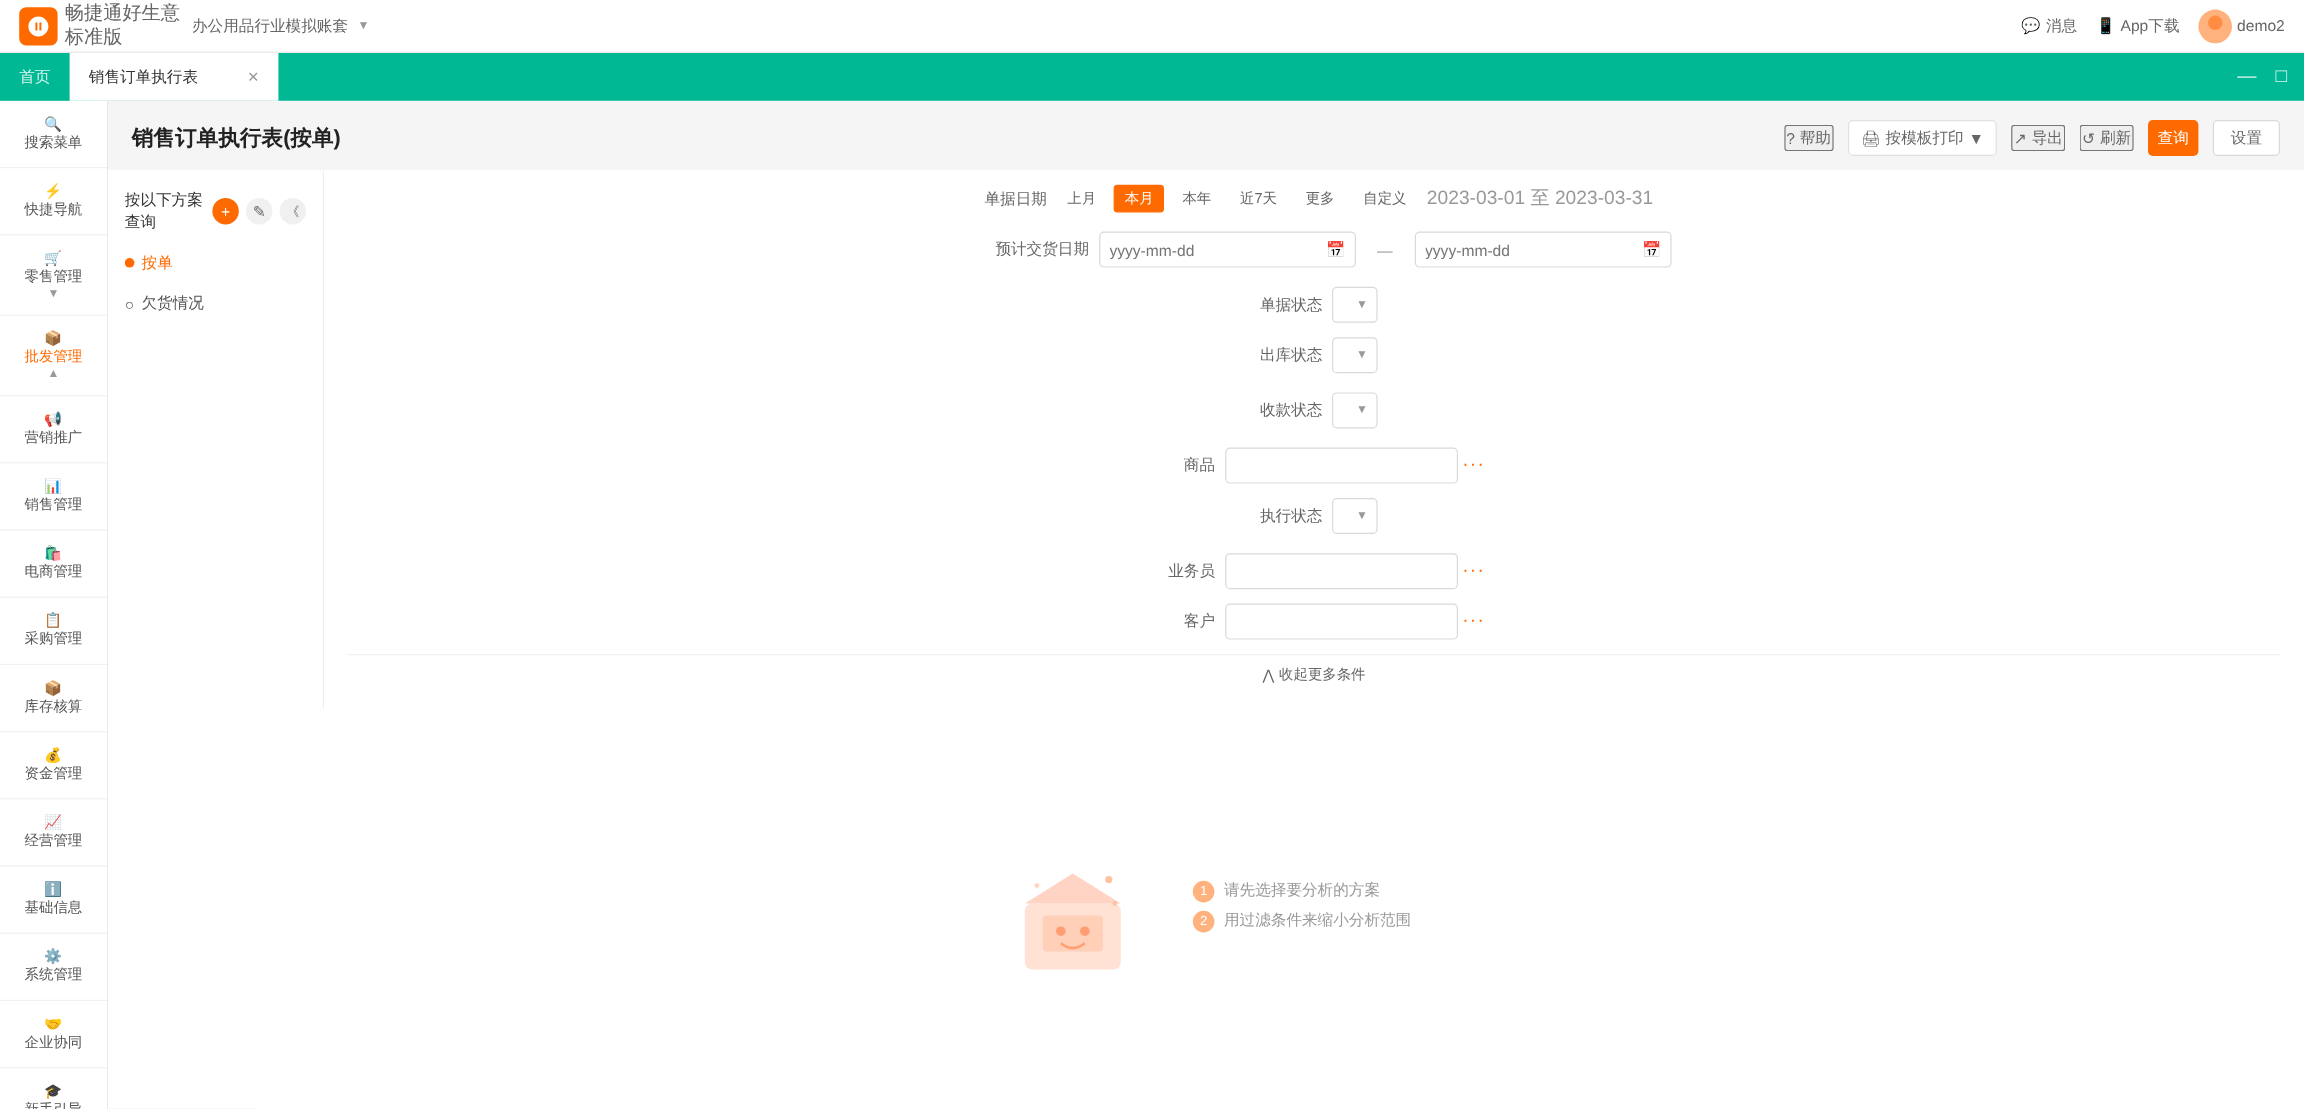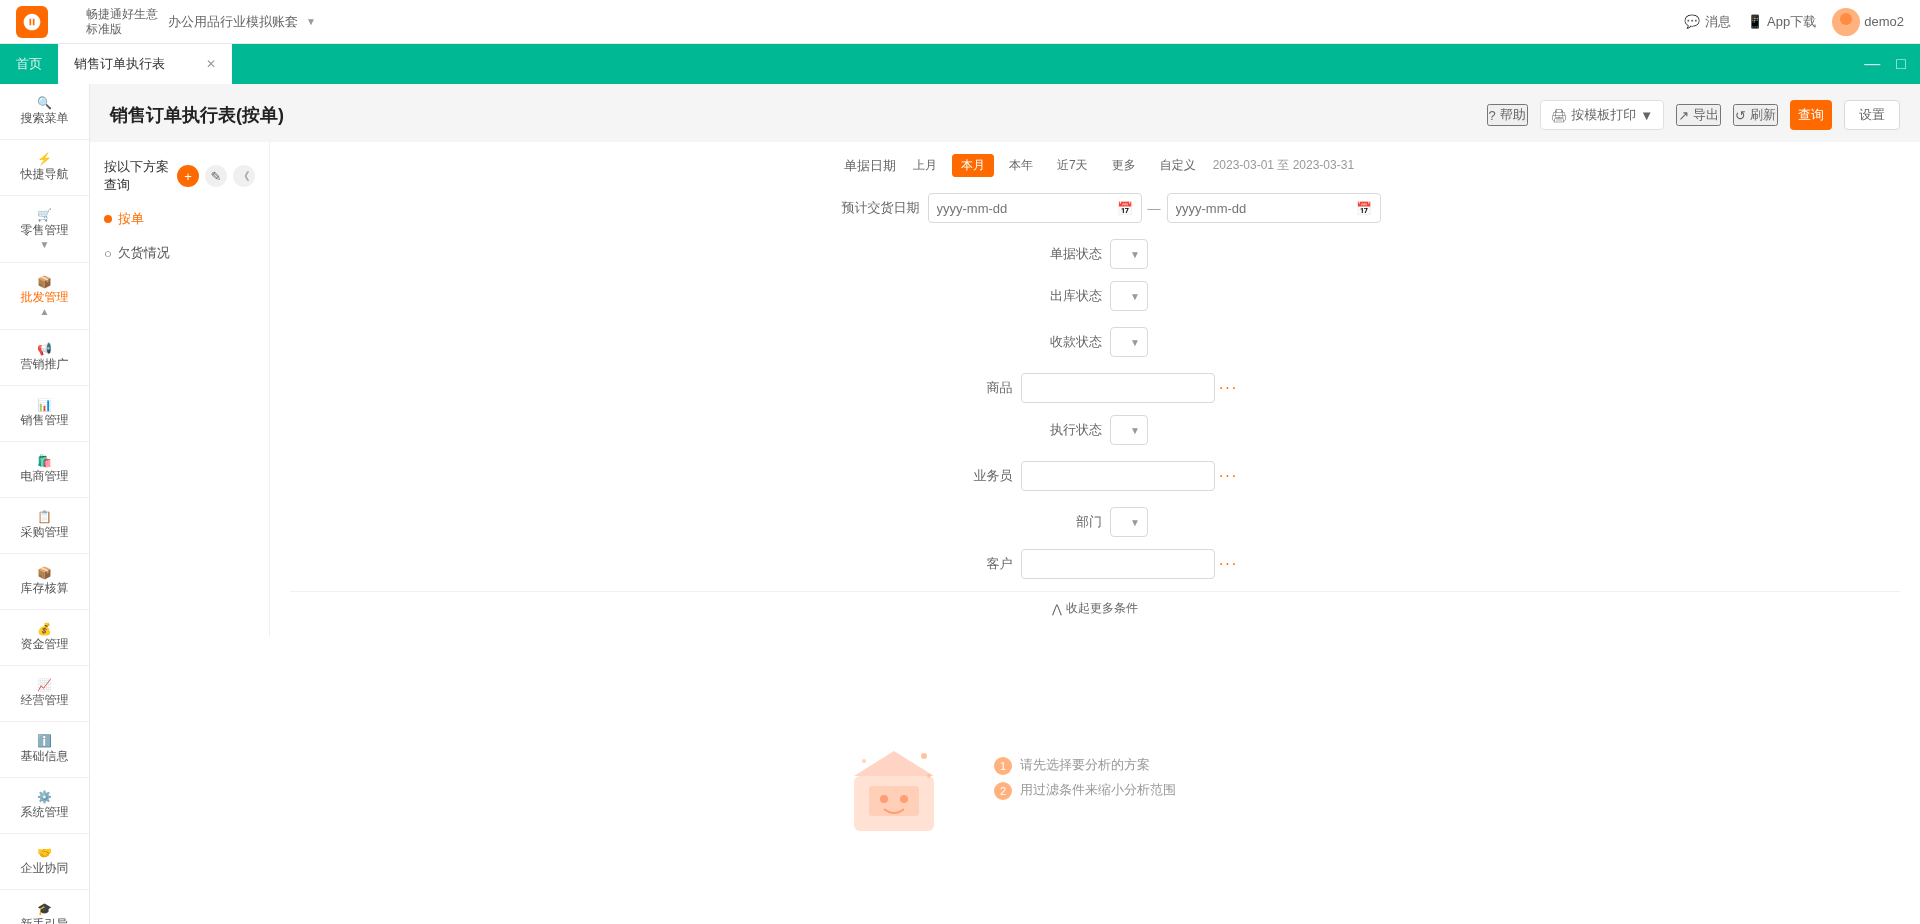--- a/index.html
+++ b/index.html
@@ -13,21 +13,21 @@
       align-items: center;
       justify-content: space-between;
       padding: 0 16px;
       border-bottom: 1px solid #e8e8e8;
       z-index: 10;
     }
     .top-bar-left { display: flex; align-items: center; gap: 10px; }
     .logo-area { display: flex; align-items: center; gap: 6px; }
     .logo-icon { width: 32px; height: 32px; background: #ff6a00; border-radius: 6px; display: flex; align-items: center; justify-content: center; }
     .logo-icon svg { width: 20px; height: 20px; fill: white; }
-    .logo-text { font-size: 12px; color: #666; line-height: 1.2; margin-left: 32px; }
+    .logo-text { font-size: 16px; color: #666; line-height: 1.2; }
     .logo-text span { display: block; }
     .breadcrumb-area { display: flex; align-items: center; gap: 4px; color: #666; font-size: 13px; }
     .dropdown-arrow { color: #999; font-size: 10px; margin-left: 4px; }
     .top-bar-right { display: flex; align-items: center; gap: 16px; }
     .top-right-item { display: flex; align-items: center; gap: 4px; color: #666; font-size: 13px; cursor: pointer; }
     .avatar { width: 28px; height: 28px; border-radius: 50%; background: #ffb27d; display: flex; align-items: center; justify-content: center; overflow: hidden; }
 
     
     .tab-bar {
       height: 40px;
@@ -174,21 +174,21 @@
     .filter-input {
       width: 100%;
       height: 30px;
       border: 1px solid #d9d9d9;
       border-radius: 4px;
       padding: 0 8px;
       font-size: 13px;
       color: #333;
       outline: none;
     }
-    .date-group { display: flex; align-items: center; gap: 4px; flex: 1; }
+    .date-group { display: flex; align-items: center; gap: 16px; flex: 1; }
     .date-input-wrap { position: relative; flex: 1; }
     .date-input-wrap input { width: 100%; height: 30px; border: 1px solid #d9d9d9; border-radius: 4px; padding: 0 28px 0 8px; font-size: 13px; color: #bbb; outline: none; }
     .date-icon { position: absolute; right: 8px; top: 50%; transform: translateY(-50%); color: #ff6a00; font-size: 13px; pointer-events: none; }
     .date-sep { color: #999; padding: 0 2px; }
     .filter-chips { display: flex; align-items: center; gap: 6px; }
     .chip { padding: 2px 8px; border-radius: 3px; font-size: 12px; cursor: pointer; color: #666; border: 1px solid transparent; }
     .chip.active { background: #ff6a00; color: #fff; border-color: #ff6a00; }
     .multi-dot { color: #ff6a00; cursor: pointer; font-size: 16px; letter-spacing: 1px; }
 
     
@@ -408,21 +408,21 @@
             <div class="filter-group">
               <span class="filter-label">单据日期</span>
               <div class="filter-chips">
                 <div class="chip">上月</div>
                 <div class="chip active">本月</div>
                 <div class="chip">本年</div>
                 <div class="chip">近7天</div>
                 <div class="chip">更多</div>
                 <div class="chip">自定义</div>
               </div>
-              <span style="color:#999;font-size:12px;white-space:nowrap;">2023-03-01 至 2023-03-31</span>
+              <span style="color:#999;font-size:16px;white-space:nowrap;">2023-03-01 至 2023-03-31</span>
             </div>
             <div class="filter-group">
               <span class="filter-label wide">预计交货日期</span>
               <div class="date-group">
                 <div class="date-input-wrap">
                   <input type="text" placeholder="yyyy-mm-dd" style="">
                   <span class="date-icon">📅</span>
                 </div>
                 <span class="date-sep">—</span>
                 <div class="date-input-wrap">
@@ -476,28 +476,20 @@
                 </select>
               </div>
             </div>
             <div class="filter-group">
               <span class="filter-label">业务员</span>
               <div class="filter-control" style="display:flex;align-items:center;gap:4px;">
                 <input type="text" class="filter-input" style="flex: 1 1 0%;" placeholder="">
                 <span class="multi-dot">···</span>
               </div>
             </div>
-            <div class="filter-group">
-              <span class="filter-label">部门</span>
-              <div class="select-wrapper filter-control">
-                <select class="filter-select">
-                  <option value=""></option>
-                </select>
-              </div>
-            </div>
           </div>
 
           <div class="filter-row">
             <div class="filter-group">
               <span class="filter-label">客户</span>
               <div class="filter-control" style="display:flex;align-items:center;gap:4px;max-width:280px;">
                 <input type="text" class="filter-input" style="flex: 1 1 0%;" placeholder="">
                 <span class="multi-dot">···</span>
               </div>
             </div>

